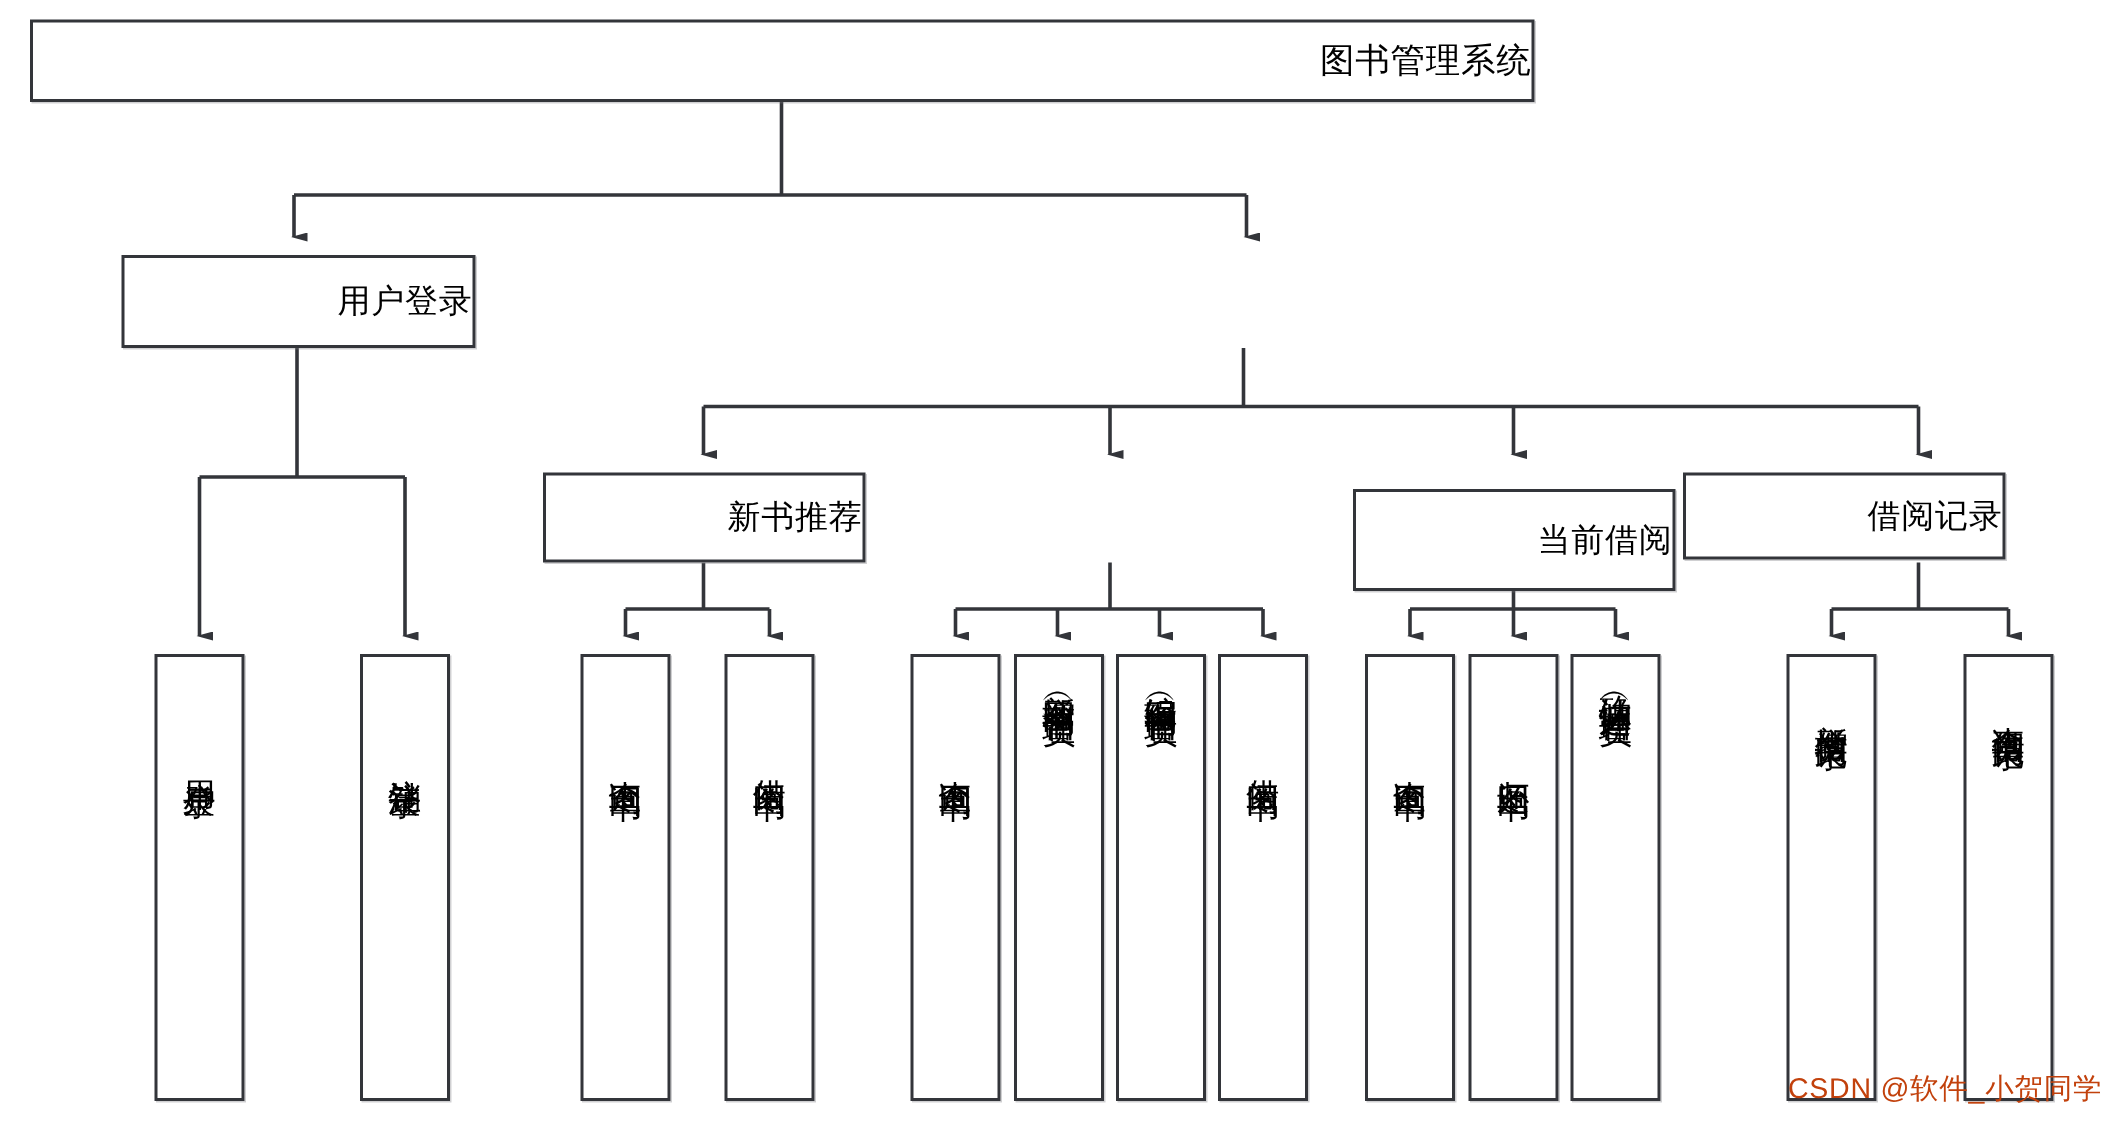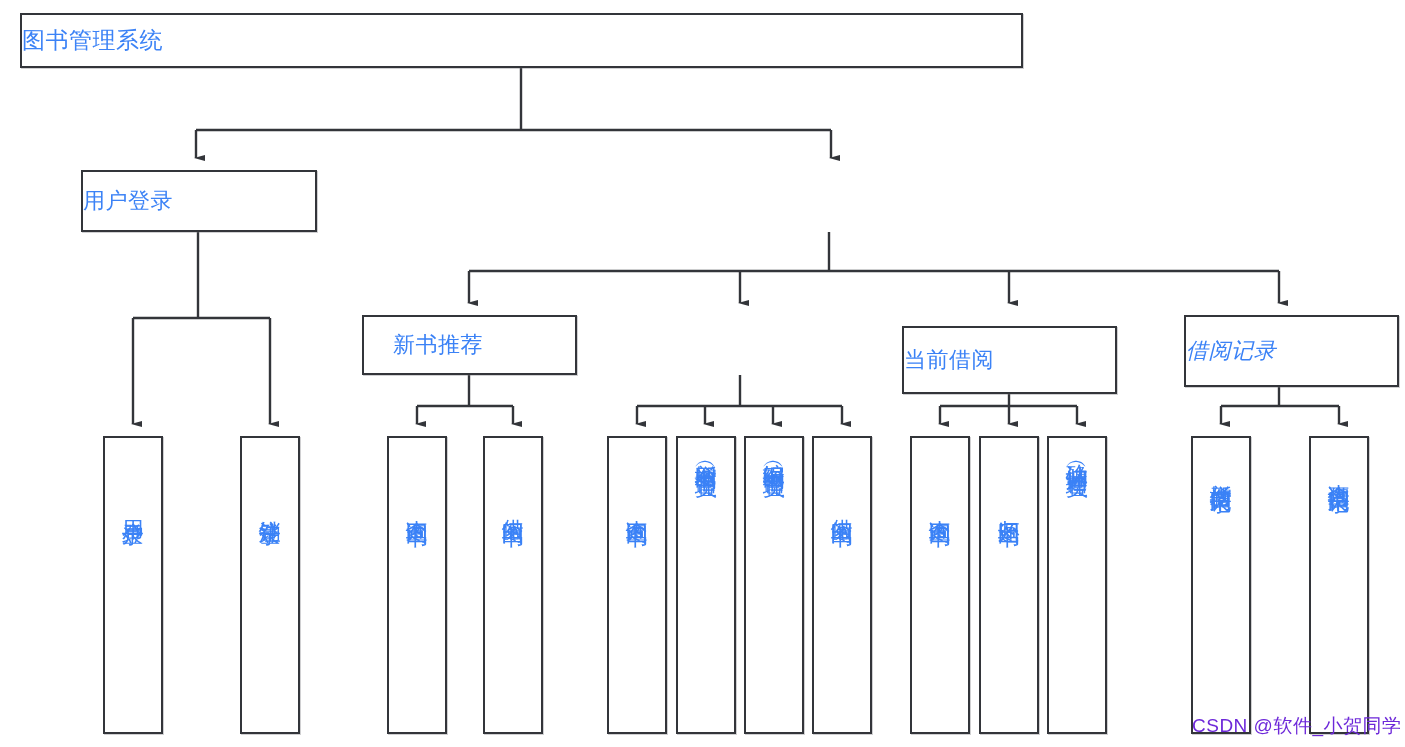--- a/index.html
+++ b/index.html
@@ -25,22 +25,22 @@
     height: 747px;
     pointer-events: none;
   }
   .node {
     position: absolute;
     box-sizing: border-box;
     background: #ffffff;
     border: 2px solid #33353a;
     display: flex;
     align-items: center;
-    justify-content: flex-start;
-    color: #3b82f6;
+    justify-content: flex-end;
+    color: #000000;
     box-shadow: 1px 1px 0 rgba(120,120,125,0.35);
   }
   .node .label {
     text-align: center;
     line-height: 1.12;
     letter-spacing: 0.5px;
   }
   .node.h .label {
     font-size: 22px;
   }
@@ -55,21 +55,21 @@
     writing-mode: vertical-rl;
     text-orientation: upright;
     font-size: 22px;
     line-height: 1.16;
     letter-spacing: 2px;
     margin: 0 auto;
   }
   .watermark {
     position: absolute;
     font-size: 19px;
-    color: #6d28d9;
+    color: #c2410c;
     white-space: nowrap;
     letter-spacing: 0.5px;
   }
 </style>
 </head>
 <body>
 
 <div id="canvas">
 
   <svg class="wires" viewBox="0 0 1405 747">
@@ -129,21 +129,21 @@
   <div class="node h" style="left:81px; top:170px; width:236px; height:62px;">
     <span class="label">用户登录</span>
   </div>
 
   <div class="node h" style="left:362px; top:315px; width:215px; height:60px;padding-left:29px;">
     <span class="label">新书推荐</span>
   </div>
   <div class="node h" style="left:902px; top:326px; width:215px; height:68px;">
     <span class="label">当前借阅</span>
   </div>
-  <div class="node h" style="left:1184px; top:315px; width:215px; height:72px;font-style:italic;">
+  <div class="node h" style="left:1122px; top:315px; width:215px; height:58px;">
     <span class="label">借阅记录</span>
   </div>
 
   <div class="node v" style="left:103px; top:436px; width:60px; height:298px; padding-top:64px;">
     <span class="label">用户登录</span>
   </div>
   <div class="node v" style="left:240px; top:436px; width:60px; height:298px; padding-top:64px;">
     <span class="label">注销登录</span>
   </div>
 

